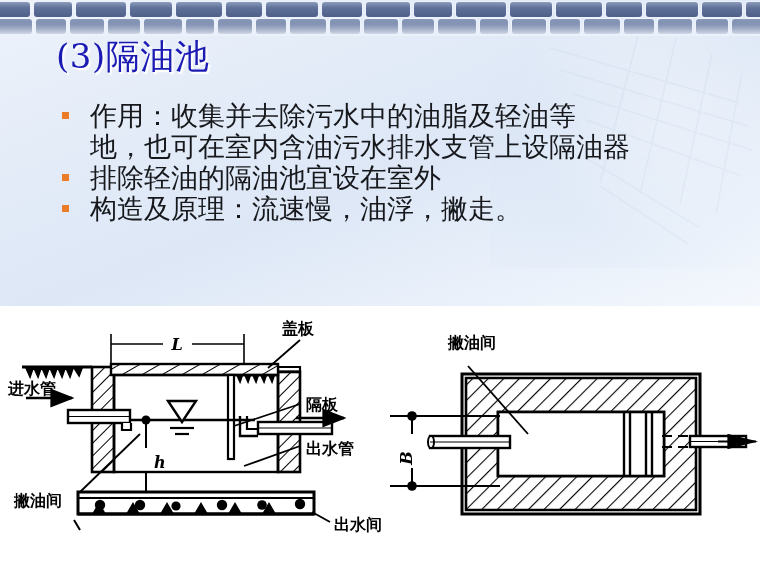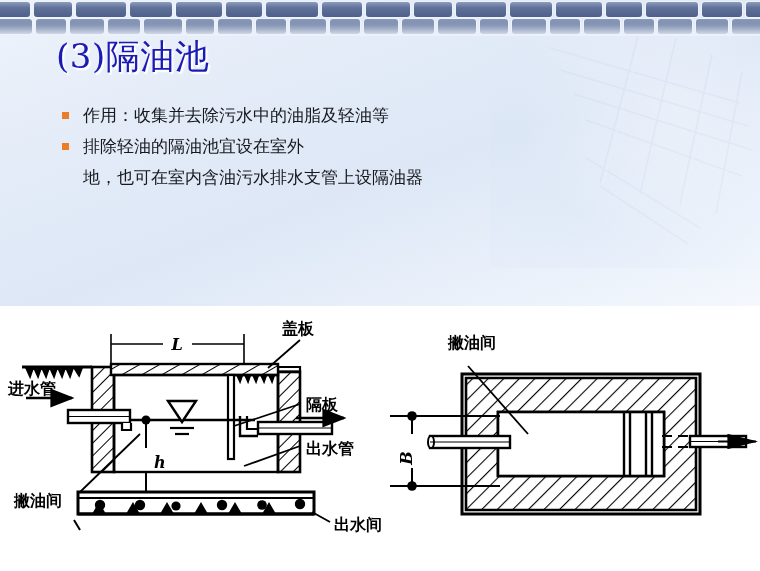--- a/index.html
+++ b/index.html
@@ -56,22 +56,22 @@
   .bullets{position:absolute;left:62px;top:100px;width:660px;}
   .bline{position:relative;display:flex;align-items:flex-start;min-height:31px;}
   .bul{
     flex:0 0 auto;width:7px;height:7px;background:#eb7d28;
     margin-top:12px;margin-right:14px;
   }
   .bul.hidden{visibility:hidden;}
   .btxt{
     flex:1 1 auto;
     font-family:"DejaVu Serif","Liberation Serif",serif;
-    font-size:17px;line-height:31px;color:#16181c;
-    letter-spacing:0px;white-space:nowrap;
+    font-size:27px;line-height:31px;color:#16181c;
+    letter-spacing:0px;white-space:nowrap;margin-left:7px;
   }
   .cont .btxt{padding-left:0;}
 
   
   .lower{position:absolute;left:0;top:306px;width:760px;height:265px;background:#ffffff;}
   .lower svg{display:block;}
   .cnlab{font-family:"DejaVu Sans","Liberation Sans",sans-serif;font-size:16px;font-weight:700;fill:#000;}
   .dimlab{font-family:"DejaVu Serif","Liberation Serif",serif;font-style:italic;font-size:16px;font-weight:700;fill:#000;}
 </style>
 </head>
@@ -140,27 +140,31 @@
       <div class="brickfade"></div>
     </div>
 
     <div class="title">(3)隔油池</div>
 
     <div class="bullets" id="bullets">
         <div class="bline">
           <span class="bul"></span>
           <span class="btxt">作用：收集并去除污水中的油脂及轻油等</span>
         </div>
+        <div class="bline cont">
+          <span class="bul hidden"></span>
+          <span class="btxt">地，也可在室内含油污水排水支管上设隔油器</span>
+        </div>
         <div class="bline">
           <span class="bul"></span>
           <span class="btxt">排除轻油的隔油池宜设在室外</span>
         </div>
-        <div class="bline cont">
-          <span class="bul hidden"></span>
-          <span class="btxt">地，也可在室内含油污水排水支管上设隔油器</span>
+        <div class="bline">
+          <span class="bul"></span>
+          <span class="btxt">构造及原理：流速慢，油浮，撇走。</span>
         </div>
       </div>
   </div>
 
   <div class="lower">
     <svg width="760" height="265" viewBox="0 0 760 265">
       <rect x="0" y="0" width="760" height="265" fill="#ffffff"></rect>
 
       <defs>
         <pattern id="hatch" width="9" height="9" patternUnits="userSpaceOnUse" patternTransform="rotate(45)">

